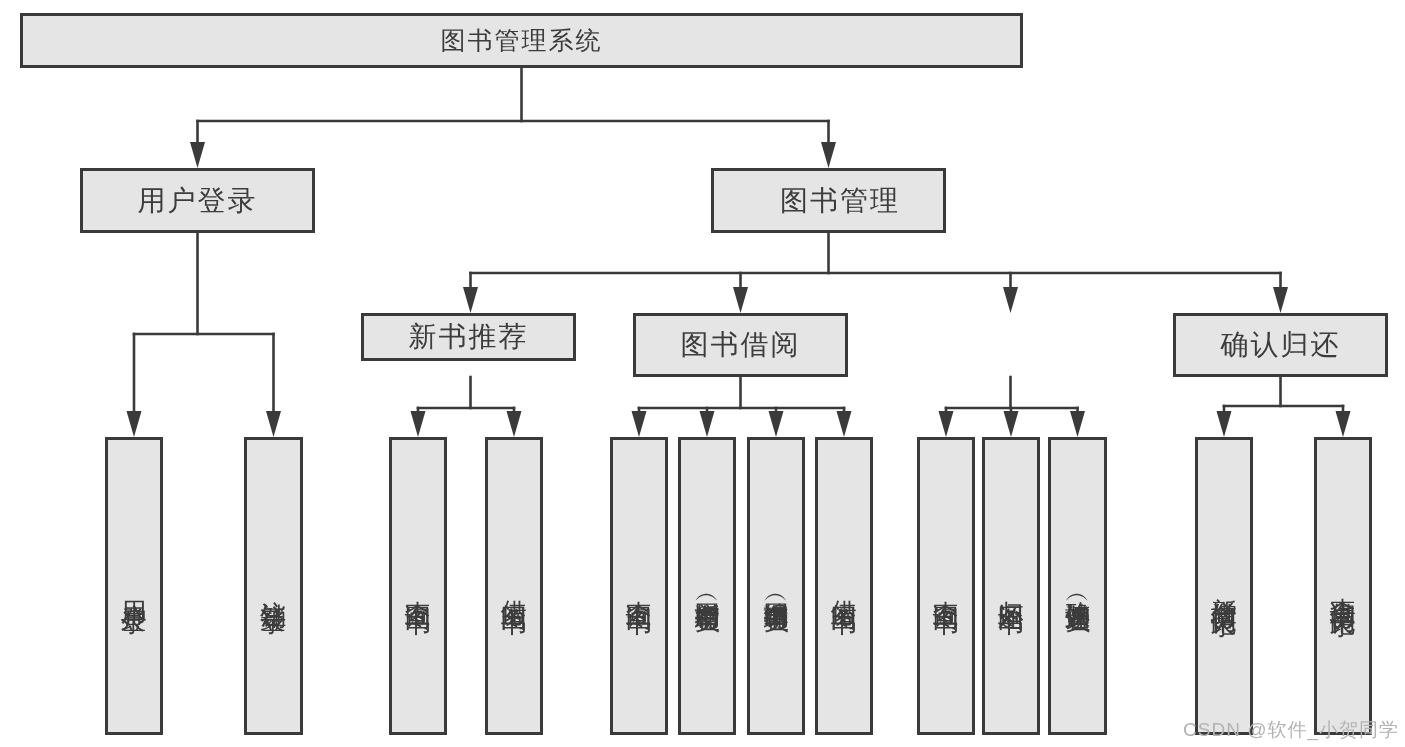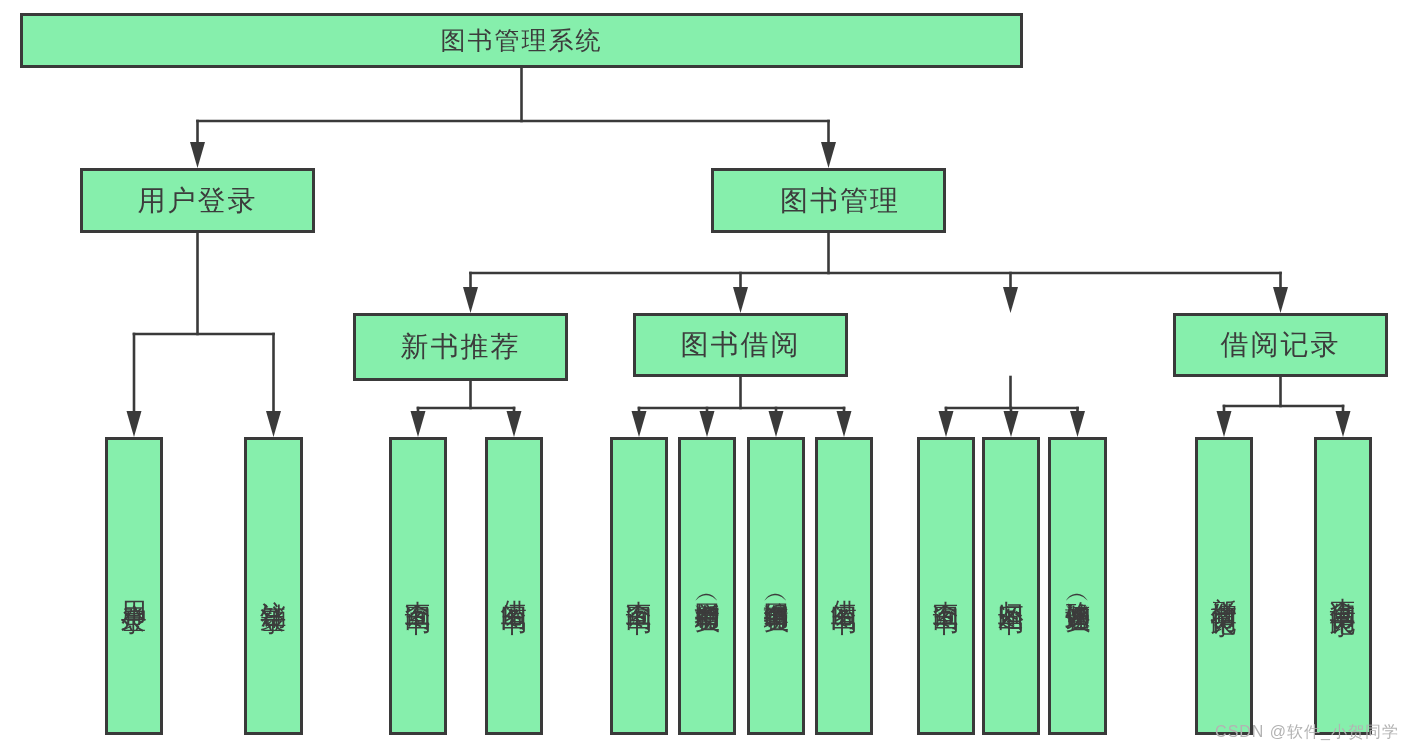--- a/index.html
+++ b/index.html
@@ -6,37 +6,37 @@
     --line-color:#3a3a3a;
     --text-color:#3c3c3c;
   }
   html,body{margin:0;padding:0;background:#ffffff;}
   body{width:1405px;height:747px;font-family:"Liberation Sans","DejaVu Sans",sans-serif;}
   #stage{position:relative;width:1405px;height:747px;overflow:hidden;background:#ffffff;}
   #edges{position:absolute;left:0;top:0;width:1405px;height:747px;z-index:0;}
   #edges line{stroke:var(--line-color);stroke-width:2.6;stroke-linecap:square;}
   #edges polygon{fill:var(--line-color);stroke:none;}
   .node{
-    position:absolute;box-sizing:border-box;background:#86efac;
+    position:absolute;box-sizing:border-box;background:#e5e5e5;
     border:3px solid var(--line-color);
     display:flex;align-items:center;justify-content:center;
     color:var(--text-color);z-index:1;
   }
   .node .label{white-space:nowrap;line-height:1;}
   .lv1 .label{font-size:25px;letter-spacing:2px;}
   .lv2 .label{font-size:28px;letter-spacing:2px;}
   .lv3 .label{font-size:28px;letter-spacing:2px;}
   .lv4 .label{
     writing-mode:vertical-rl;
     font-size:26px;letter-spacing:3px;line-height:1.1;
   }
   .lv4.long .label{font-size:25px;letter-spacing:1px;}
   #watermark{
     position:absolute;right:6px;bottom:4px;z-index:5;
-    font-size:16px;letter-spacing:1px;white-space:nowrap;
+    font-size:19px;letter-spacing:1px;white-space:nowrap;
   }
 </style>
 </head>
 <body>
 
 <div id="stage">
   <svg id="edges" viewBox="0 0 1405 747" xmlns="http://www.w3.org/2000/svg">
       <g>
         <line x1="521.5" y1="68" x2="521.5" y2="121"></line>
         <line x1="197.5" y1="121" x2="828.5" y2="121"></line>
@@ -107,28 +107,28 @@
   <div id="watermark" style="color: rgb(179, 179, 179);">CSDN @软件_小贺同学</div>
 <div class="node lv1" style="left: 20px; top: 13px; width: 1003px; height: 55px;">
       <span class="label">图书管理系统</span>
     </div>
     <div class="node lv2" style="left: 80px; top: 168px; width: 235px; height: 65px;">
       <span class="label">用户登录</span>
     </div>
     <div class="node lv2" style="left: 711px; top: 168px; width: 235px; height: 65px; padding-left: 23px;">
       <span class="label">图书管理</span>
     </div>
-    <div class="node lv3" style="left: 353px; top: 313px; width: 215px; height: 68px;">
+    <div class="node lv3" style="left: 361px; top: 313px; width: 215px; height: 48px;">
       <span class="label">新书推荐</span>
     </div>
     <div class="node lv3" style="left: 633px; top: 313px; width: 215px; height: 64px; justify-content: center;">
       <span class="label">图书借阅</span>
     </div>
     <div class="node lv3" style="left: 1173px; top: 313px; width: 215px; height: 64px;">
-      <span class="label">借阅记录</span>
+      <span class="label">确认归还</span>
     </div>
     <div class="node lv4" style="left: 105px; top: 437px; width: 58px; height: 298px;">
       <span class="label">用户登录</span>
     </div>
     <div class="node lv4" style="left: 244px; top: 437px; width: 59px; height: 298px;">
       <span class="label">注销登录</span>
     </div>
     <div class="node lv4" style="left: 389px; top: 437px; width: 58px; height: 298px;">
       <span class="label">查询图书</span>
     </div>

